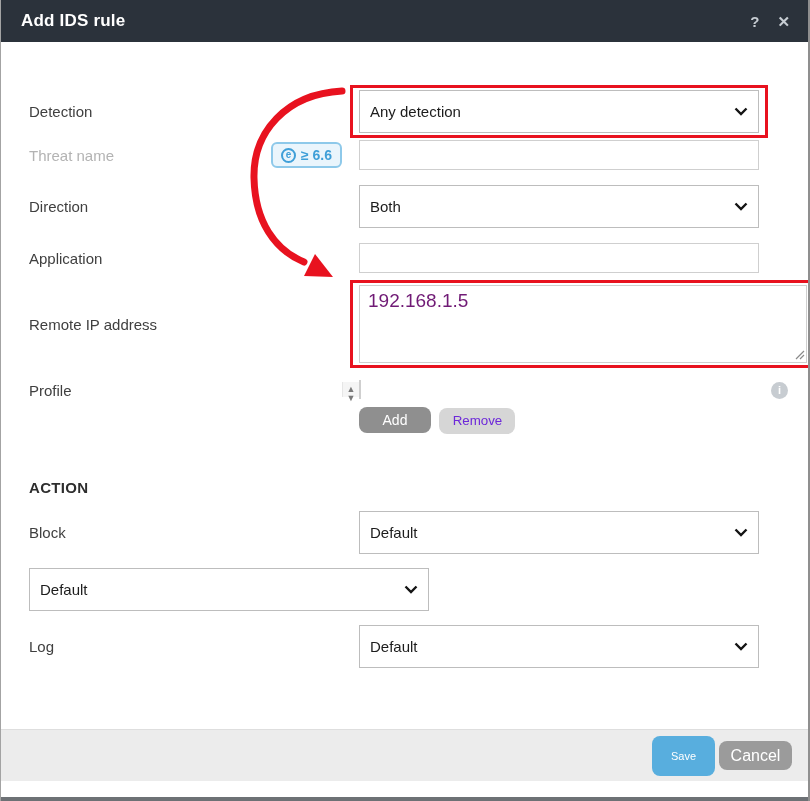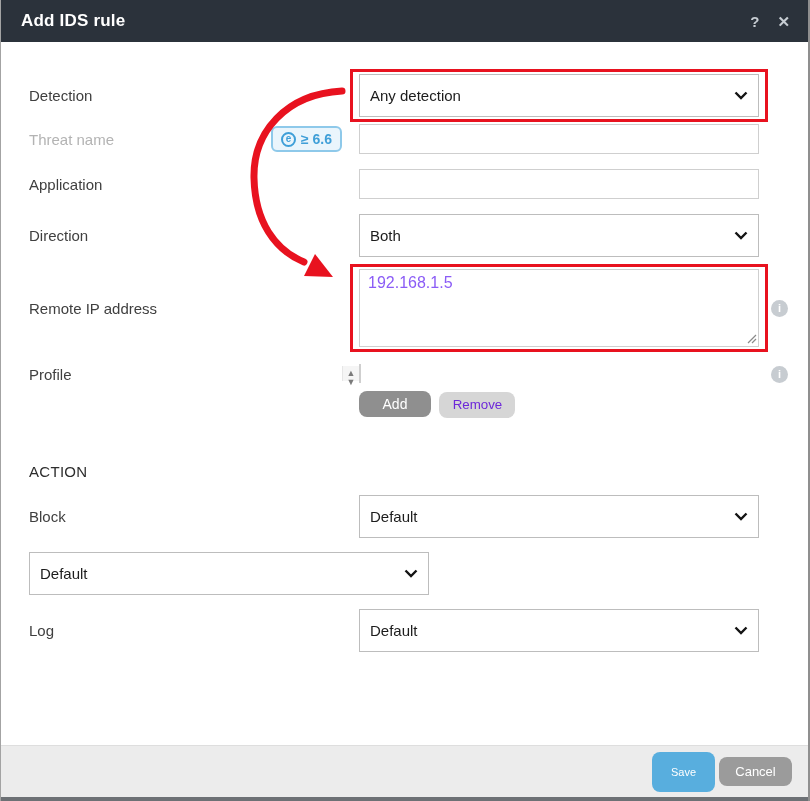--- a/index.html
+++ b/index.html
@@ -7,21 +7,21 @@
     --blue:#58aede;
     --titlebar:#2b323b;
     --badge-blue:#3f9fd8;
   }
   *{margin:0;padding:0;box-sizing:border-box;}
   html,body{background:#e9e9e9;}
   body{font-family:"Liberation Sans", sans-serif;}
   .dialog{
     position:relative;width:810px;height:801px;background:#fff;
     border-left:1px solid #a3a3a3;border-right:2px solid #8f8f8f;
-    display:flex;flex-direction:column;overflow:hidden;
+    display:flex;flex-direction:column;overflow:hidden;gap:16px;
   }
   
   .titlebar{
     height:42px;background:var(--titlebar);color:#fff;
     display:flex;align-items:center;padding:0 18px 0 20px;flex:0 0 42px;
   }
   .title{font-size:17px;font-weight:bold;letter-spacing:.2px;}
   .tb-icons{margin-left:auto;display:flex;align-items:center;gap:18px;color:#c7cdd3;}
   .tb-icon{font-size:15px;font-weight:bold;cursor:pointer;line-height:1;}
   
@@ -36,22 +36,22 @@
     display:flex;align-items:center;justify-content:space-between;
     padding:0 10px;cursor:pointer;
   }
   .selval{font-size:15px;color:#1c1c1c;}
   .chev{flex:0 0 auto;}
   .txt{
     width:400px;height:30px;border:1px solid #cfcfcf;background:#fff;
     font-family:"Liberation Sans", sans-serif;font-size:15px;color:#1c1c1c;padding:0 8px;outline:none;
   }
   .ta{
-    display:block;width:400px;height:78px;border:1px solid #cfcfcf;background:#fff;
-    font-family:"Liberation Sans", sans-serif;font-size:16px;color:#8b5cf6;padding:4px 8px;
+    display:block;width:448px;height:78px;border:1px solid #cfcfcf;background:#fff;
+    font-family:"Liberation Sans", sans-serif;font-size:19px;color:#701a75;padding:4px 8px;
     resize:none;outline:none;
   }
   .ta-wrap{position:relative;width:400px;}
   .resize-corner{position:absolute;right:2px;bottom:3px;pointer-events:auto;cursor:nwse-resize;}
   .red-box{border:3px solid var(--red);padding:2px 6px;margin-left:-9px;display:inline-block;background:#fff;}
   
   .lbl-threat{display:flex;align-items:center;justify-content:space-between;padding-right:17px;}
   .badge{
     display:inline-flex;align-items:center;gap:5px;height:26px;padding:0 8px;
     border:2px solid #8ec9ea;border-radius:6px;background:#eaf5fc;
@@ -77,30 +77,30 @@
   }
   .sarrow{font-size:9px;color:#7a7a7a;line-height:1;cursor:pointer;}
   
   .btn{
     border:none;border-radius:8px;color:#fff;cursor:pointer;
     font-family:"Liberation Sans", sans-serif;
   }
   .btn-add{width:72px;height:26px;background:#8f8f8f;font-size:14px;}
   .btn-remove{width:76px;height:26px;background:#d6d6d6;color:#6d28d9;margin-left:4px;}
   .btn-save{width:63px;height:40px;background:var(--blue);font-size:11px;}
-  .btn-cancel{width:73px;height:29px;background:#9b9b9b;font-size:13px;margin-left:4px;}
+  .btn-cancel{width:73px;height:29px;background:#9b9b9b;font-size:16px;margin-left:4px;}
   
   .r-detection{margin-top:27px;}
   .r-threat{margin-top:2px;}
   .r-direction{margin-top:15px;}
   .r-application{margin-top:15px;}
   .r-remoteip{margin-top:7px;}
   .r-profile{margin-top:13px;}
   .r-addrem{margin-top:8px;}
-  .action-h{margin-top:45px;font-size:15px;font-weight:normal;color:#2d2d2d;letter-spacing:.3px;}
+  .action-h{margin-top:45px;font-size:15px;font-weight:bold;color:#2d2d2d;letter-spacing:.3px;}
   .r-block{margin-top:15px;}
   .r-notify{margin-top:14px;}
   .r-log{margin-top:14px;}
   
   .footer{
     flex:0 0 52px;height:52px;background:#ececec;border-top:1px solid #dedede;
     display:flex;align-items:center;justify-content:flex-end;padding-right:16px;
   }
   .bottomstrip{flex:0 0 4px;height:4px;background:#6d7175;}
   
@@ -141,36 +141,36 @@
         <span class="badge">
           <span class="badge-e">e</span>
           <span>≥ 6.6</span>
         </span>
       </span>
       <span class="ctrl">
         <input class="txt" type="text" value="" style="">
       </span>
     </div>
 
+    <div class="row r-direction">
+      <span class="lbl">Direction</span>
+      <span class="ctrl">
+        <span class="selectbox">
+          <span class="selval">Both</span>
+          <svg class="chev" width="14" height="9" viewBox="0 0 14 9">
+              <polyline points="1.5,1.5 7,7 12.5,1.5" fill="none" stroke="#141414" stroke-width="2.4"></polyline>
+            </svg>
+        </span>
+      </span>
+    </div>
+
     <div class="row r-application">
       <span class="lbl">Application</span>
       <span class="ctrl">
         <input class="txt" type="text" value="" style="">
-      </span>
-    </div>
-
-    <div class="row r-direction">
-      <span class="lbl">Direction</span>
-      <span class="ctrl">
-        <span class="selectbox">
-          <span class="selval">Both</span>
-          <svg class="chev" width="14" height="9" viewBox="0 0 14 9">
-              <polyline points="1.5,1.5 7,7 12.5,1.5" fill="none" stroke="#141414" stroke-width="2.4"></polyline>
-            </svg>
-        </span>
       </span>
     </div>
 
     <div class="row r-remoteip">
       <span class="lbl">Remote IP address</span>
       <span class="ctrl">
         <span class="red-box">
           <span class="ta-wrap">
             <textarea class="ta" style="">192.168.1.5</textarea>
             <svg class="resize-corner" width="10" height="10" viewBox="0 0 10 10">

